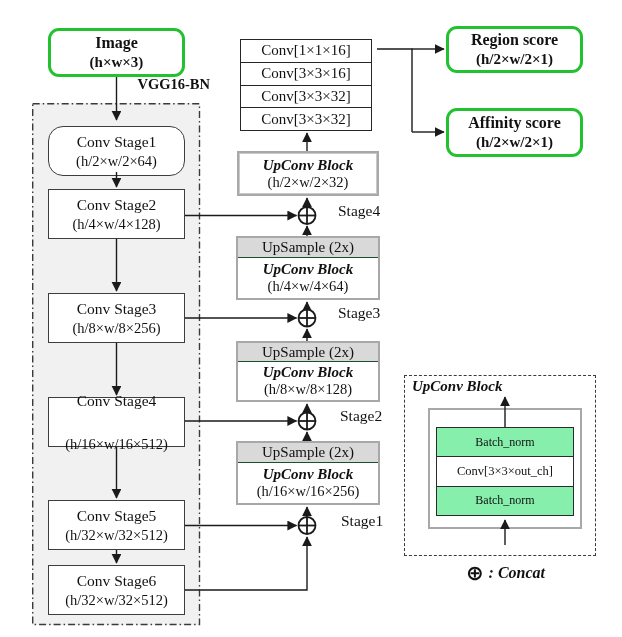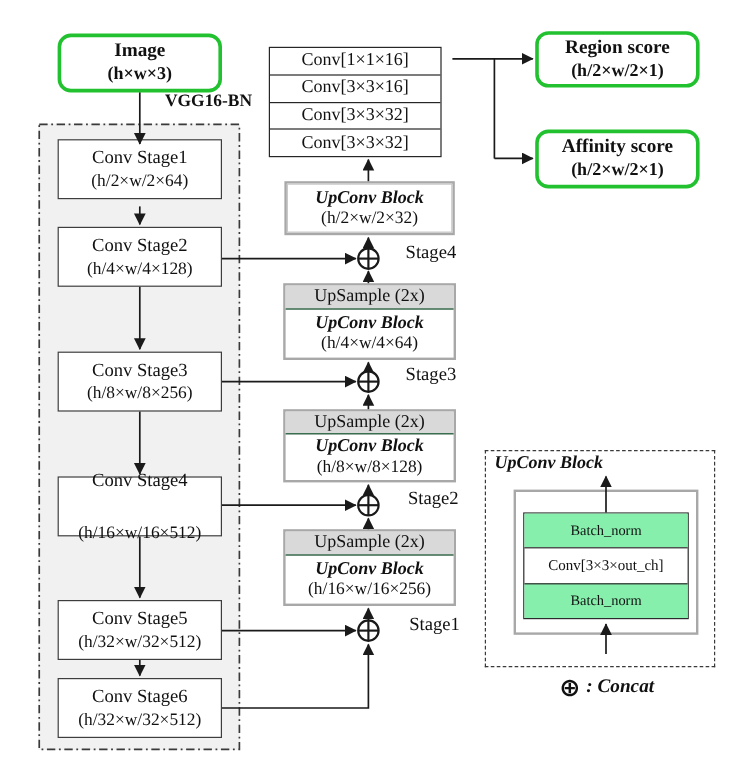--- a/index.html
+++ b/index.html
@@ -55,21 +55,21 @@
 
   <div class="abs vggpanel" style="left:32px;top:103px;width:168px;height:522px;"></div>
 
   <div class="abs greenbox" style="left:48px;top:28px;width:137px;height:49px;">
     <div class="t1">Image</div>
     <div class="t2">(h×w×3)</div>
   </div>
 
   <div class="abs backbone-label" style="left:100px;top:76px;width:110px;">VGG16-BN</div>
 
-  <div class="abs stagebox" style="left:48px;top:116px;width:137px;height:50px;">
+  <div class="abs stagebox" style="left:48px;top:126px;width:137px;height:50px;border-radius:15px;">
     <div class="nm">Conv Stage1</div>
     <div class="dm">(h/2×w/2×64)</div>
   </div>
   <div class="abs stagebox" style="left:48px;top:189px;width:137px;height:50px;">
     <div class="nm">Conv Stage2</div>
     <div class="dm">(h/4×w/4×128)</div>
   </div>
   <div class="abs stagebox" style="left:48px;top:293px;width:137px;height:50px;">
     <div class="nm">Conv Stage3</div>
     <div class="dm">(h/8×w/8×256)</div>
@@ -80,21 +80,21 @@
   </div>
   <div class="abs stagebox" style="left:48px;top:500px;width:137px;height:50px;">
     <div class="nm">Conv Stage5</div>
     <div class="dm">(h/32×w/32×512)</div>
   </div>
   <div class="abs stagebox" style="left:48px;top:565px;width:137px;height:50px;">
     <div class="nm">Conv Stage6</div>
     <div class="dm">(h/32×w/32×512)</div>
   </div>
 
-  <div class="abs hstack" style="left:224px;top:39px;width:144px;height:92px;">
+  <div class="abs hstack" style="left:240px;top:39px;width:132px;height:92px;">
     <div class="hrow">Conv[1×1×16]</div>
     <div class="hrow">Conv[3×3×16]</div>
     <div class="hrow">Conv[3×3×32]</div>
     <div class="hrow">Conv[3×3×32]</div>
   </div>
 
   <div class="abs upconvbox" style="left:237px;top:151px;width:142px;height:45px;">
     <div class="ucb-t">UpConv Block</div>
     <div class="ucb-d">(h/2×w/2×32)</div>
   </div>

